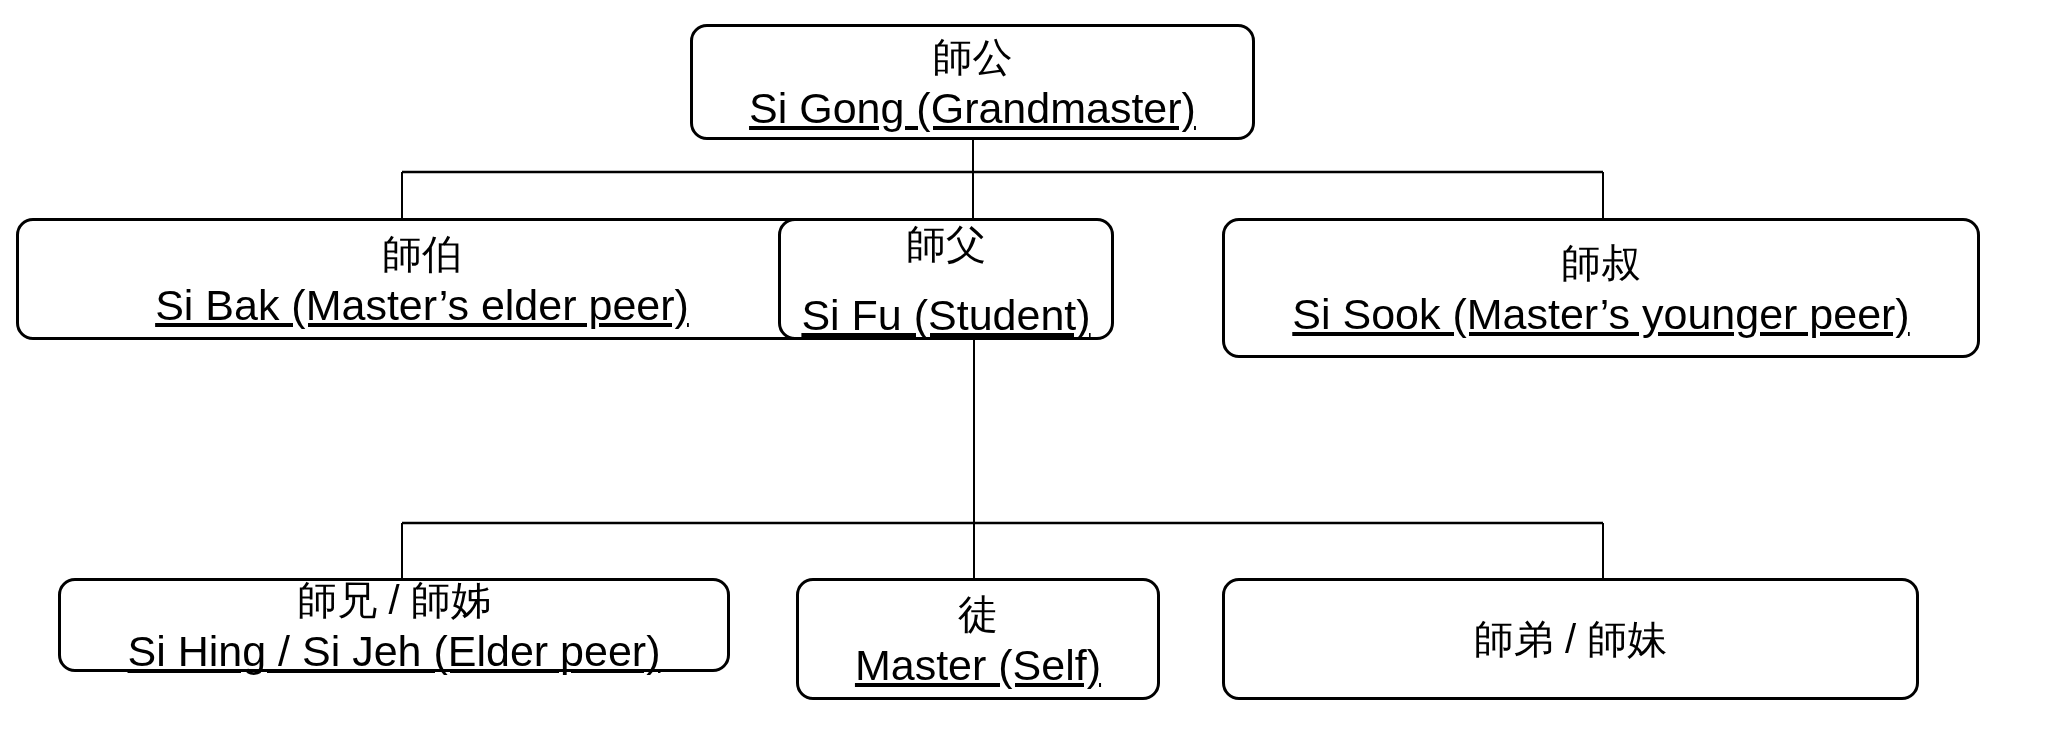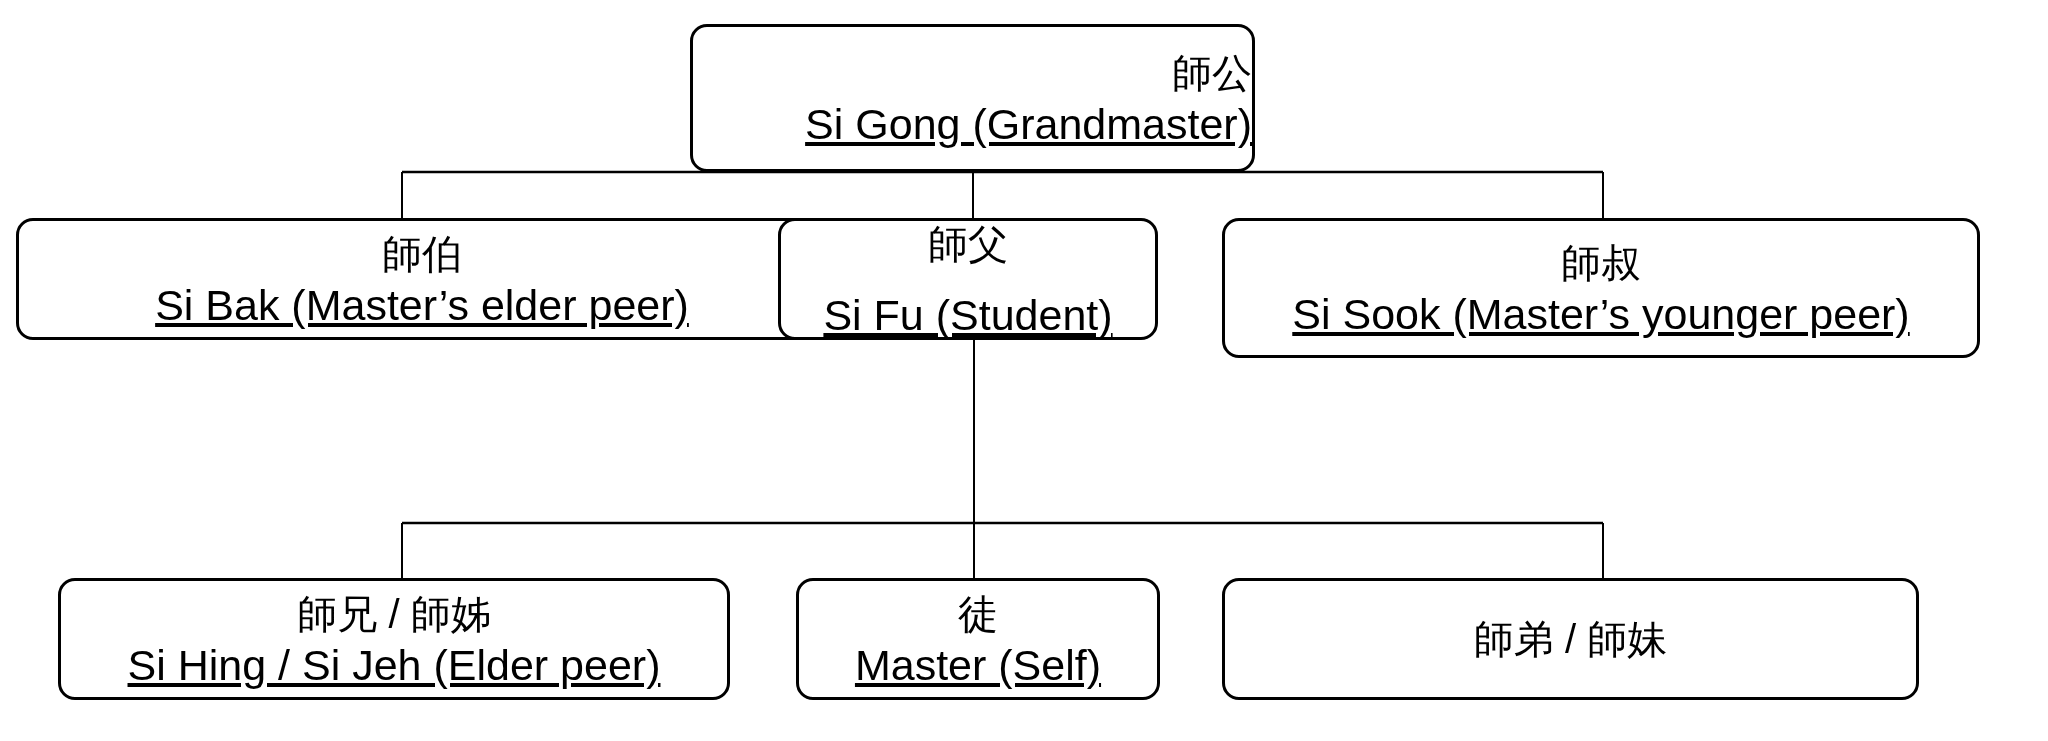--- a/index.html
+++ b/index.html
@@ -62,41 +62,41 @@
     <path d="M402 172 L402 219" stroke="#000000" stroke-width="2" fill="none"></path>
     <path d="M1603 172 L1603 219" stroke="#000000" stroke-width="2" fill="none"></path>
 
     <path d="M974 339 L974 579" stroke="#000000" stroke-width="2" fill="none"></path>
 
     <path d="M402 523 L1603 523" stroke="#000000" stroke-width="2.5" fill="none"></path>
     <path d="M402 523 L402 579" stroke="#000000" stroke-width="2" fill="none"></path>
     <path d="M1603 523 L1603 579" stroke="#000000" stroke-width="2" fill="none"></path>
   </svg>
 
-  <div class="node" style="left:690px; top:24px; width:565px; height:148px;align-items:flex-end;">
+  <div class="node" style="left:690px; top:24px; width:565px; height:116px;">
     <div class="hanzi">師公</div>
     <div class="roman">Si Gong (Grandmaster)</div>
   </div>
 
   <div class="node" style="left:16px; top:218px; width:812px; height:122px;">
     <div class="hanzi">師伯</div>
     <div class="roman">Si Bak (Master’s elder peer)</div>
   </div>
 
-  <div class="node" style="left:778px; top:218px; width:380px; height:122px;gap:20px;">
+  <div class="node" style="left:778px; top:218px; width:336px; height:122px;gap:20px;">
     <div class="hanzi">師父</div>
     <div class="roman">Si Fu (Student)</div>
   </div>
 
   <div class="node" style="left:1222px; top:218px; width:758px; height:140px;">
     <div class="hanzi">師叔</div>
     <div class="roman">Si Sook (Master’s younger peer)</div>
   </div>
 
-  <div class="node" style="left:58px; top:578px; width:672px; height:122px;">
+  <div class="node" style="left:58px; top:578px; width:672px; height:94px;">
     <div class="hanzi">師兄 / 師姊</div>
     <div class="roman">Si Hing / Si Jeh (Elder peer)</div>
   </div>
 
   <div class="node" style="left:796px; top:578px; width:364px; height:122px;">
     <div class="hanzi">徒</div>
     <div class="roman">Master (Self)</div>
   </div>
 
   <div class="node" style="left:1222px; top:578px; width:697px; height:122px;">

